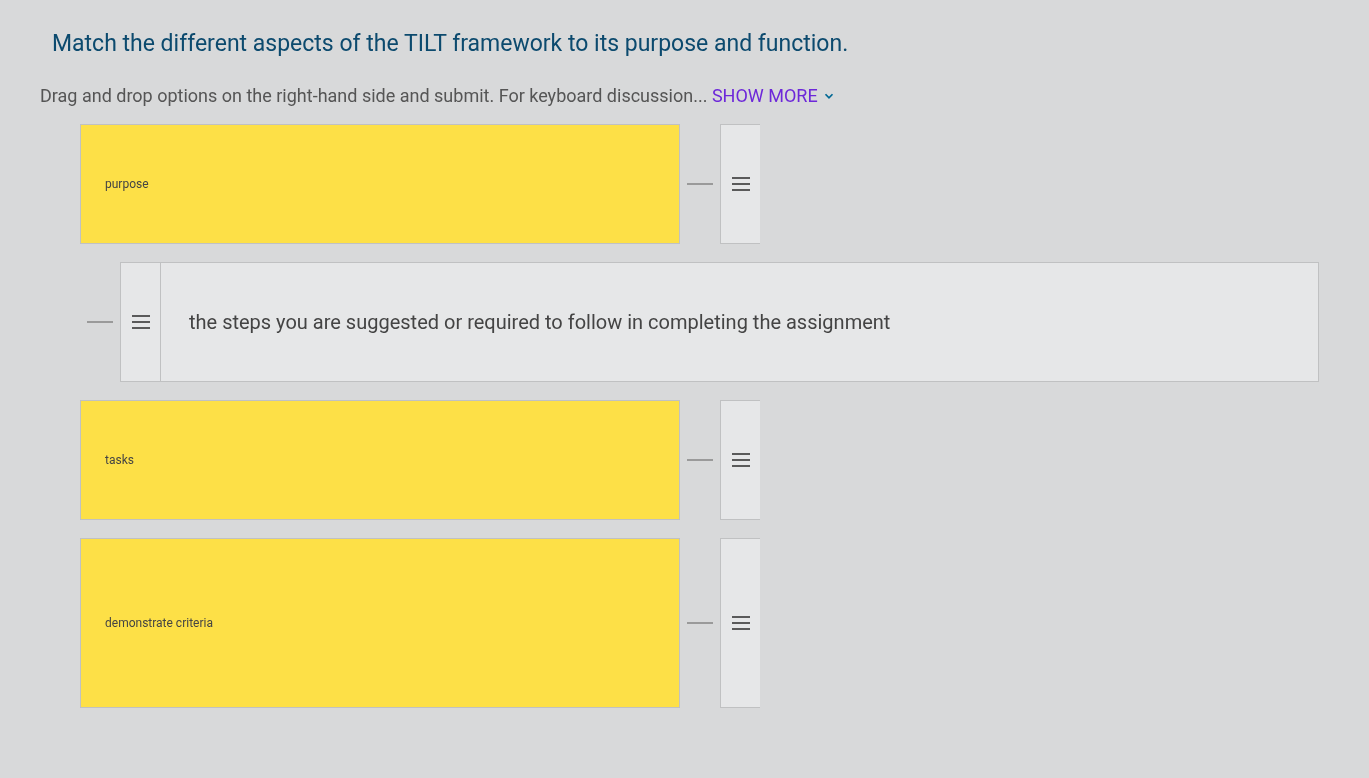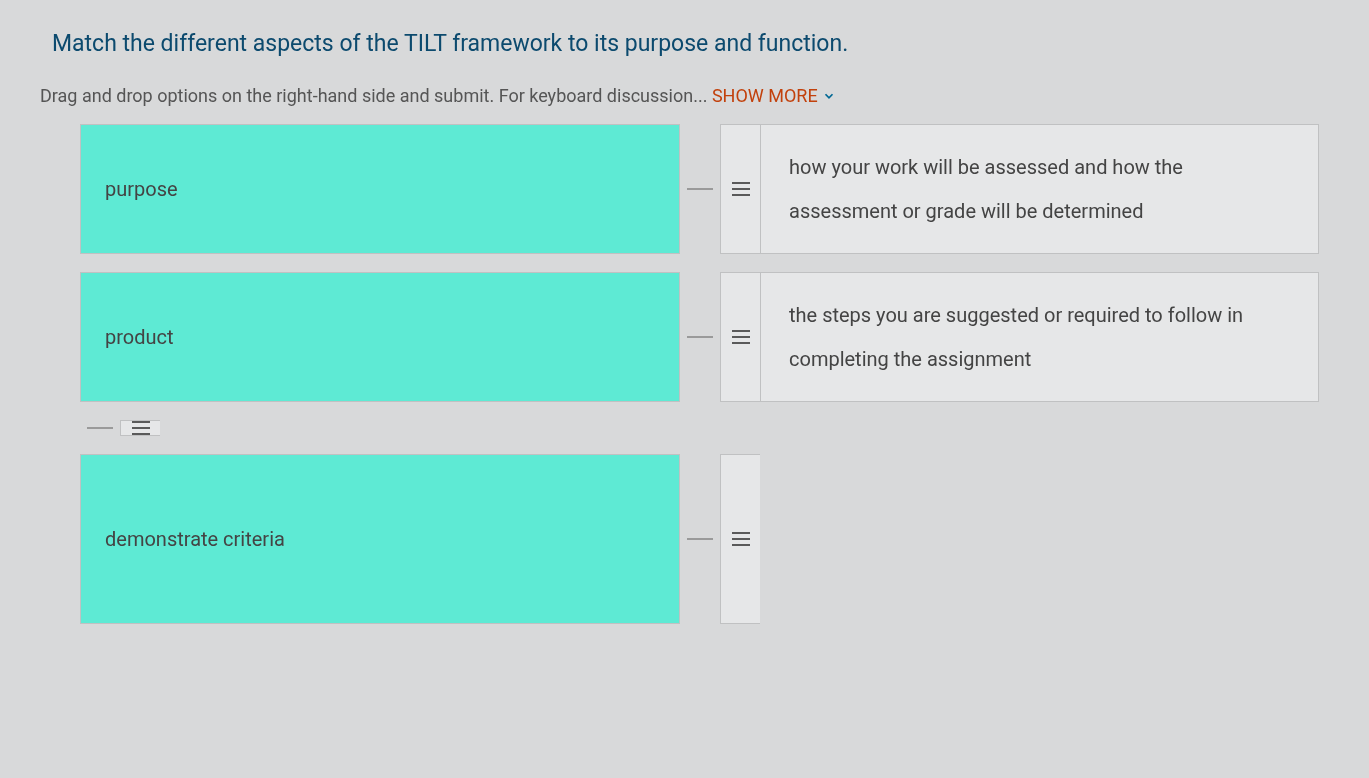--- a/index.html
+++ b/index.html
@@ -22,21 +22,21 @@
       margin-bottom: 28px;
       margin-left: 12px;
       font-weight: 400;
     }
     .instructions {
       font-size: 18px;
       color: #555;
       margin-bottom: 18px;
     }
     .show-more {
-      color: #c2410c;
+      color: #6d28d9;
       cursor: pointer;
       display: inline-flex;
       align-items: center;
       gap: 4px;
     }
     .show-more svg {
       width: 14px;
       height: 14px;
     }
     .match-container {
@@ -44,26 +44,26 @@
       padding-right: 10px;
     }
     .match-row {
       display: flex;
       align-items: stretch;
       margin-bottom: 18px;
       gap: 0;
     }
     .left-item {
       flex: 0 0 600px;
-      background: #5eead4;
+      background: #fde047;
       border: 1px solid #c0c1c2;
       padding: 20px 24px;
       display: flex;
       align-items: center;
-      font-size: 20px;
+      font-size: 12px;
       color: #444;
       min-height: 120px;
     }
     .connector {
       flex: 0 0 40px;
       display: flex;
       align-items: center;
       justify-content: center;
       position: relative;
     }
@@ -137,45 +137,42 @@
     <div class="connector">
       <div class="connector-line"></div>
     </div>
     <div class="drag-handle">
       <div class="drag-handle-icon">
         <span></span>
           <span></span>
           <span></span>
       </div>
     </div>
-    <div class="right-item">
-      <span>how your work will be assessed and how the assessment or grade will be determined</span>
-    </div>
   </div>
 
   <div class="match-row">
-    <div class="left-item">
-      <span>product</span>
-    </div>
     <div class="connector">
       <div class="connector-line"></div>
     </div>
     <div class="drag-handle">
       <div class="drag-handle-icon">
         <span></span>
           <span></span>
           <span></span>
       </div>
     </div>
     <div class="right-item">
       <span>the steps you are suggested or required to follow in completing the assignment</span>
     </div>
   </div>
 
   <div class="match-row">
+    <div class="left-item">
+      <span>tasks</span>
+    </div>
     <div class="connector">
       <div class="connector-line"></div>
     </div>
     <div class="drag-handle">
       <div class="drag-handle-icon">
         <span></span>
           <span></span>
           <span></span>
       </div>
     </div>

